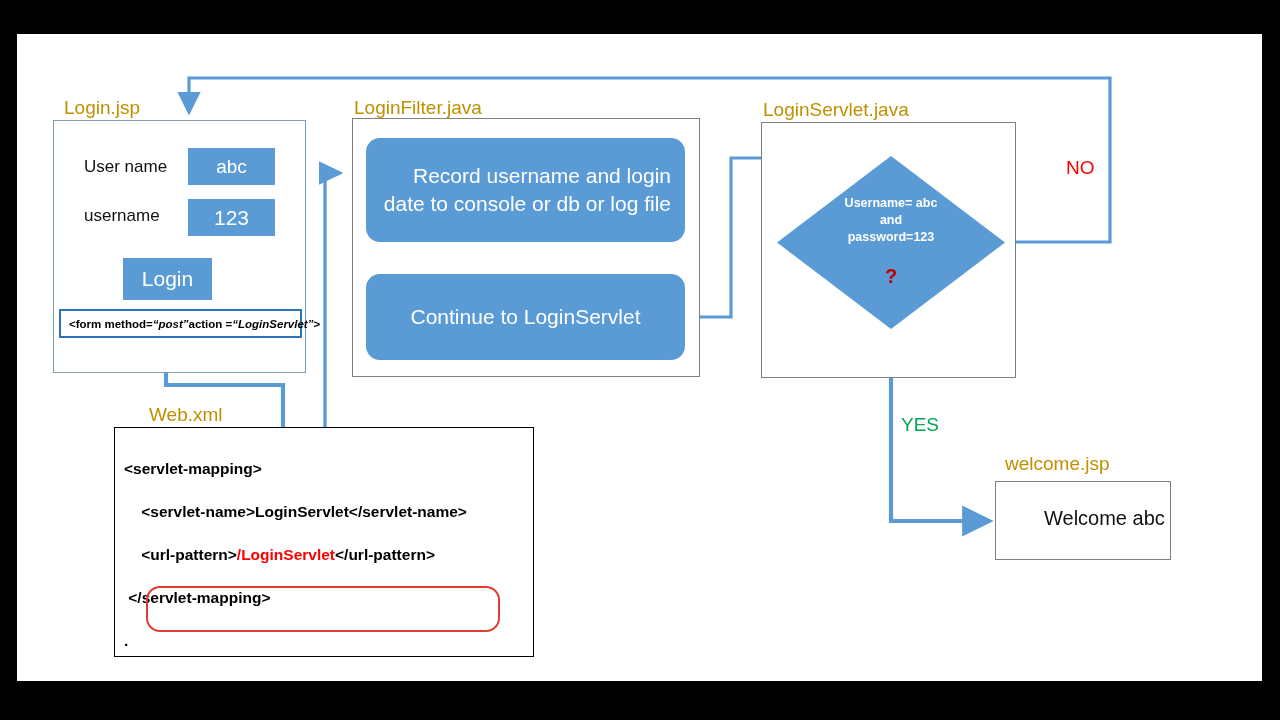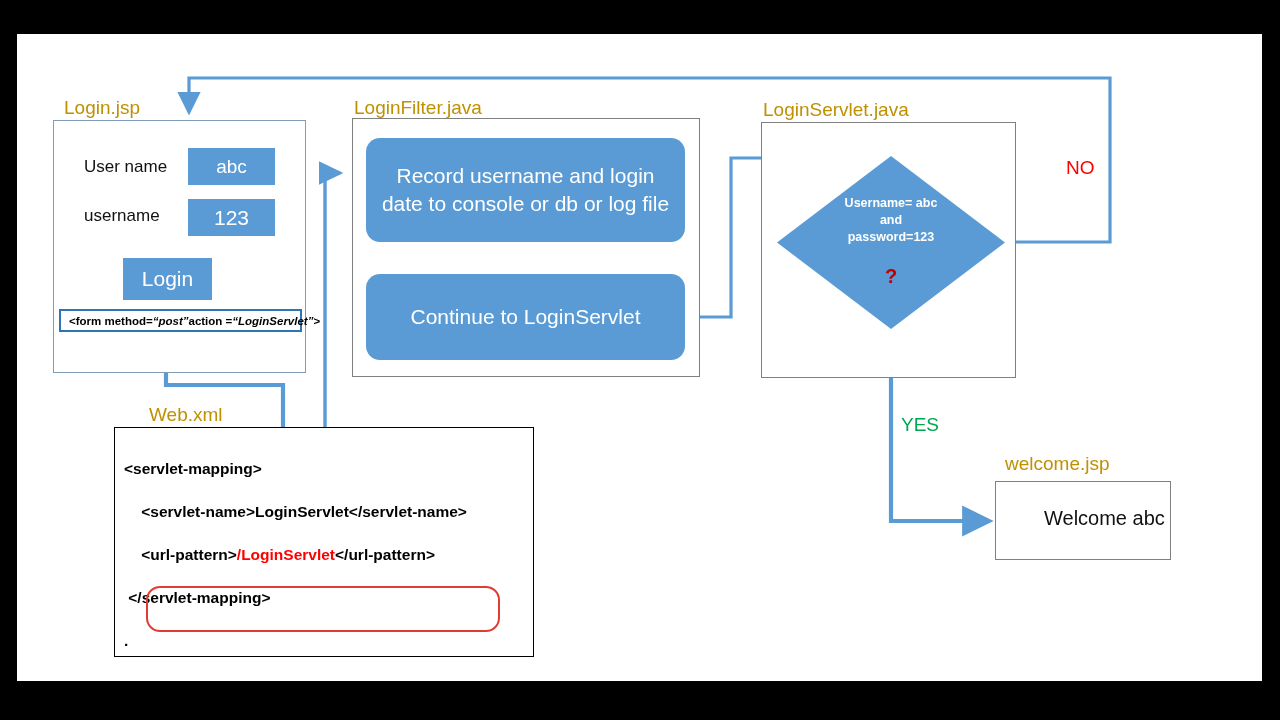--- a/index.html
+++ b/index.html
@@ -190,33 +190,33 @@
   <div class="panel" style="left:53px; top:120px; width:253px; height:253px;"></div>
 
   <div class="field-label" style="left:84px; top:157px;">User name</div>
   <div class="blue-box" style="left:188px; top:148px; width:87px; height:37px; font-size:19px;">abc</div>
 
   <div class="field-label" style="left:84px; top:206px;">username</div>
   <div class="blue-box" style="left:188px; top:199px; width:87px; height:37px; font-size:21px;">123</div>
 
   <div class="blue-box" style="left:123px; top:258px; width:89px; height:42px; font-size:21px;">Login</div>
 
-  <div class="form-tag" style="left:59px; top:309px; width:243px; height:23px;">
+  <div class="form-tag" style="left:59px; top:309px; width:243px; height:29px;">
     <span>&lt;form method=</span>
       <i>“post”</i>
       <span> action = </span>
       <i>“LoginServlet”</i>
       <span> &gt;</span>
   </div>
 
   <div class="grp-label" style="left:354px; top:97px;">LoginFilter.java</div>
 
   <div class="panel dark" style="left:352px; top:118px; width:348px; height:259px;"></div>
 
-  <div class="blue-box rounded" style="left:366px; top:138px; width:319px; height:104px; font-size:21px; line-height:28px; padding:0 14px;">Record username and login date to console or db or log file</div>
+  <div class="blue-box rounded" style="left:366px; top:138px; width:319px; height:104px; font-size:21px; line-height:28px; padding:0 14px;text-align:right;">Record username and login date to console or db or log file</div>
 
   <div class="blue-box rounded" style="left:366px; top:274px; width:319px; height:86px; font-size:21px; padding:0 26px;">Continue to LoginServlet</div>
 
   <div class="grp-label" style="left:763px; top:99px;">LoginServlet.java</div>
 
   <div class="panel dark" style="left:761px; top:122px; width:255px; height:256px;"></div>
 
   <div class="diamond-wrap" style="left:776px; top:155px; width:230px; height:175px;">
     <svg width="230" height="175" viewBox="0 0 230 175" xmlns="http://www.w3.org/2000/svg">
       <polygon points="115,1 229,87.5 115,174 1,87.5" fill="#5B9BD5"></polygon>

